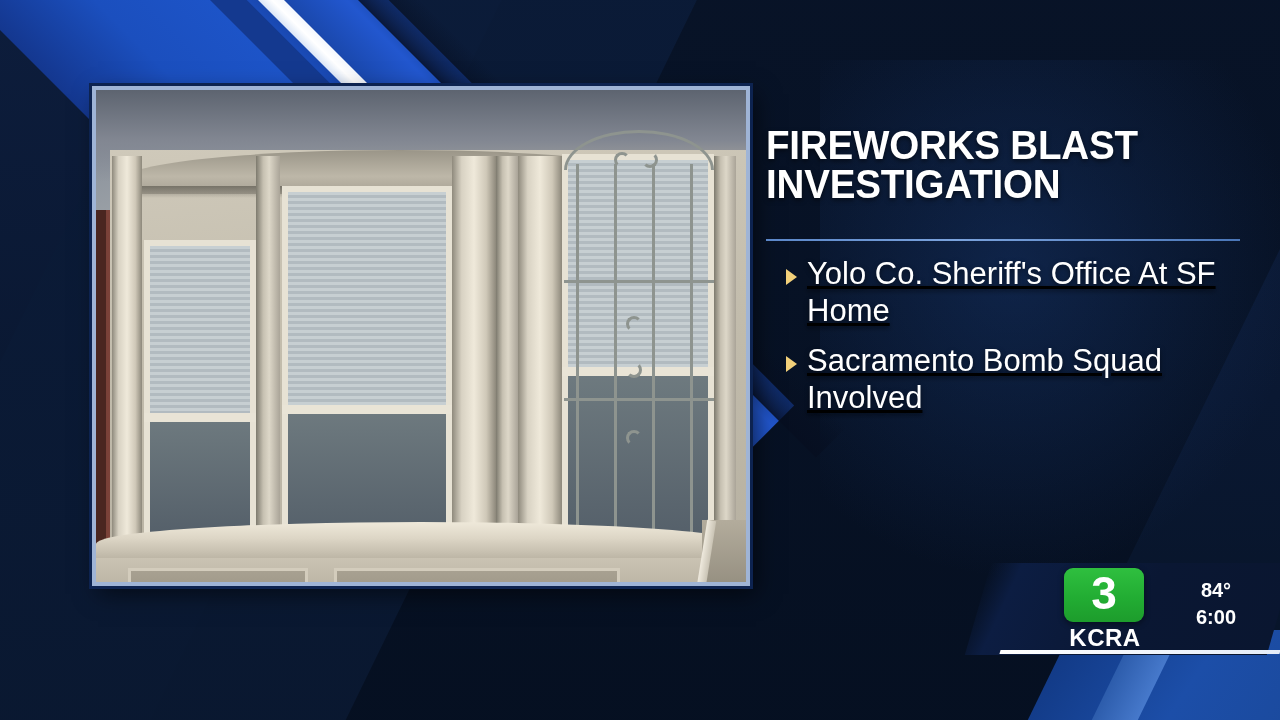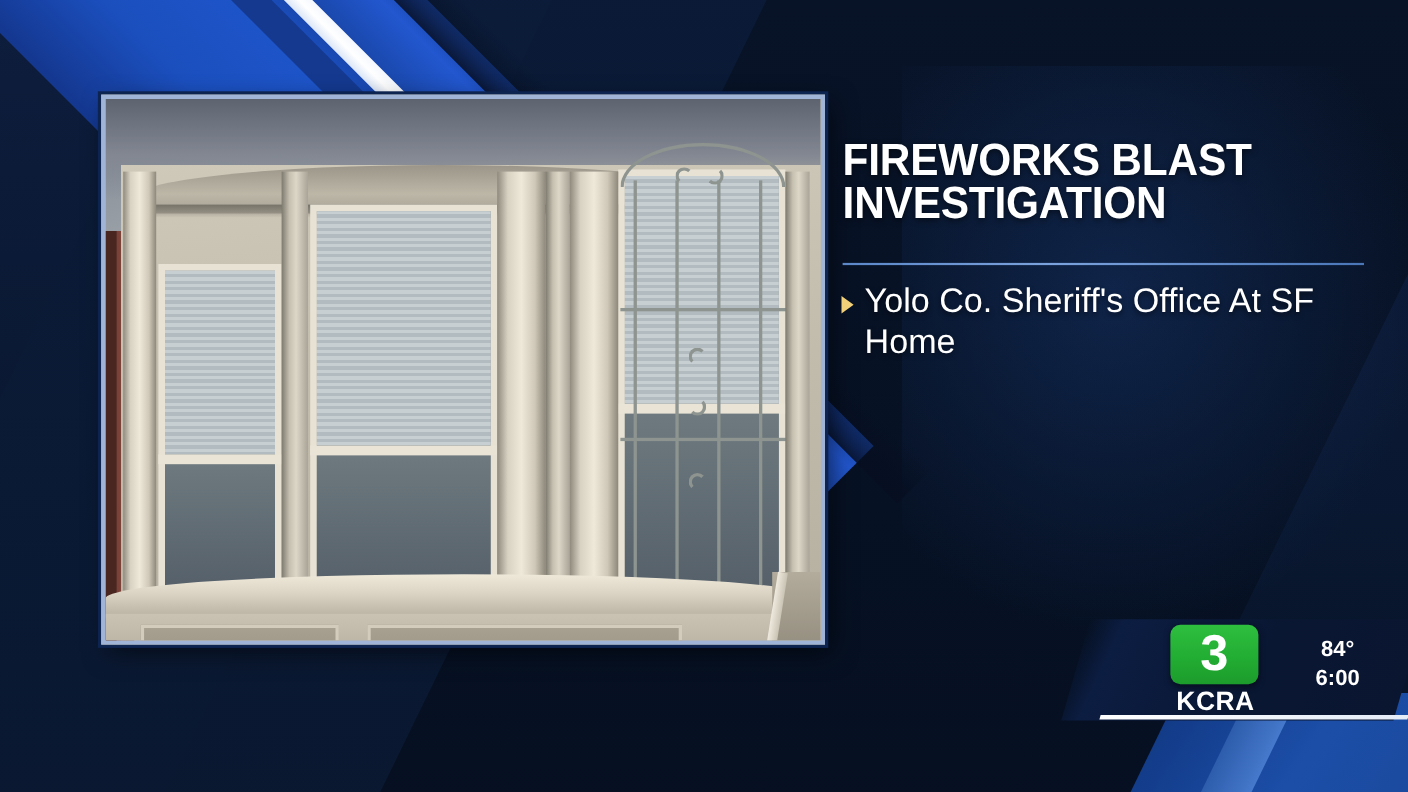--- a/index.html
+++ b/index.html
@@ -181,21 +181,21 @@
     text-shadow:0 2px 6px rgba(0,0,0,.55);
   }
   #headline .hl-line { display:block; white-space:nowrap; }
 
   #divider {
     position:absolute; left:766px; top:239px; width:474px; height:2px;
     background:linear-gradient(90deg,#5b87c9 0%,#7ba3dd 40%,#4a76b8 100%);
   }
 
   
-  #bullets { position:absolute; left:765px; top:256px; width:490px; }
+  #bullets { position:absolute; left:786px; top:256px; width:490px;text-decoration:underline; }
   .bullet { display:flex; align-items:flex-start; margin-bottom:14px; }
   .bullet-arrow {
     flex:0 0 auto; width:0; height:0; margin-top:13px; margin-right:10px;
     border-left:11px solid #f2d07a;
     border-top:8px solid transparent;
     border-bottom:8px solid transparent;
   }
   .bullet-text {
     color:#ffffff; font-size:31px; line-height:1.18; font-weight:normal;
     text-shadow:0 2px 5px rgba(0,0,0,.5);
@@ -327,20 +327,24 @@
     <span class="hl-line">INVESTIGATION</span>
   </div>
 
   <div id="divider"></div>
 
   <div id="bullets">
     <div class="bullet">
       <span class="bullet-arrow"></span>
       <span class="bullet-text">Yolo Co. Sheriff's Office At SF Home</span>
     </div>
+    <div class="bullet">
+      <span class="bullet-arrow"></span>
+      <span class="bullet-text">Sacramento Bomb Squad Involved</span>
+    </div>
   </div>
 
   <div class="corner-wedge"></div>
   <div class="corner-wedge-light"></div>
 
   <div id="bug">
     <div id="bug-inner">
       <div id="kcra-logo">
         <div id="kcra-square">
           <span id="kcra-three">3</span>

